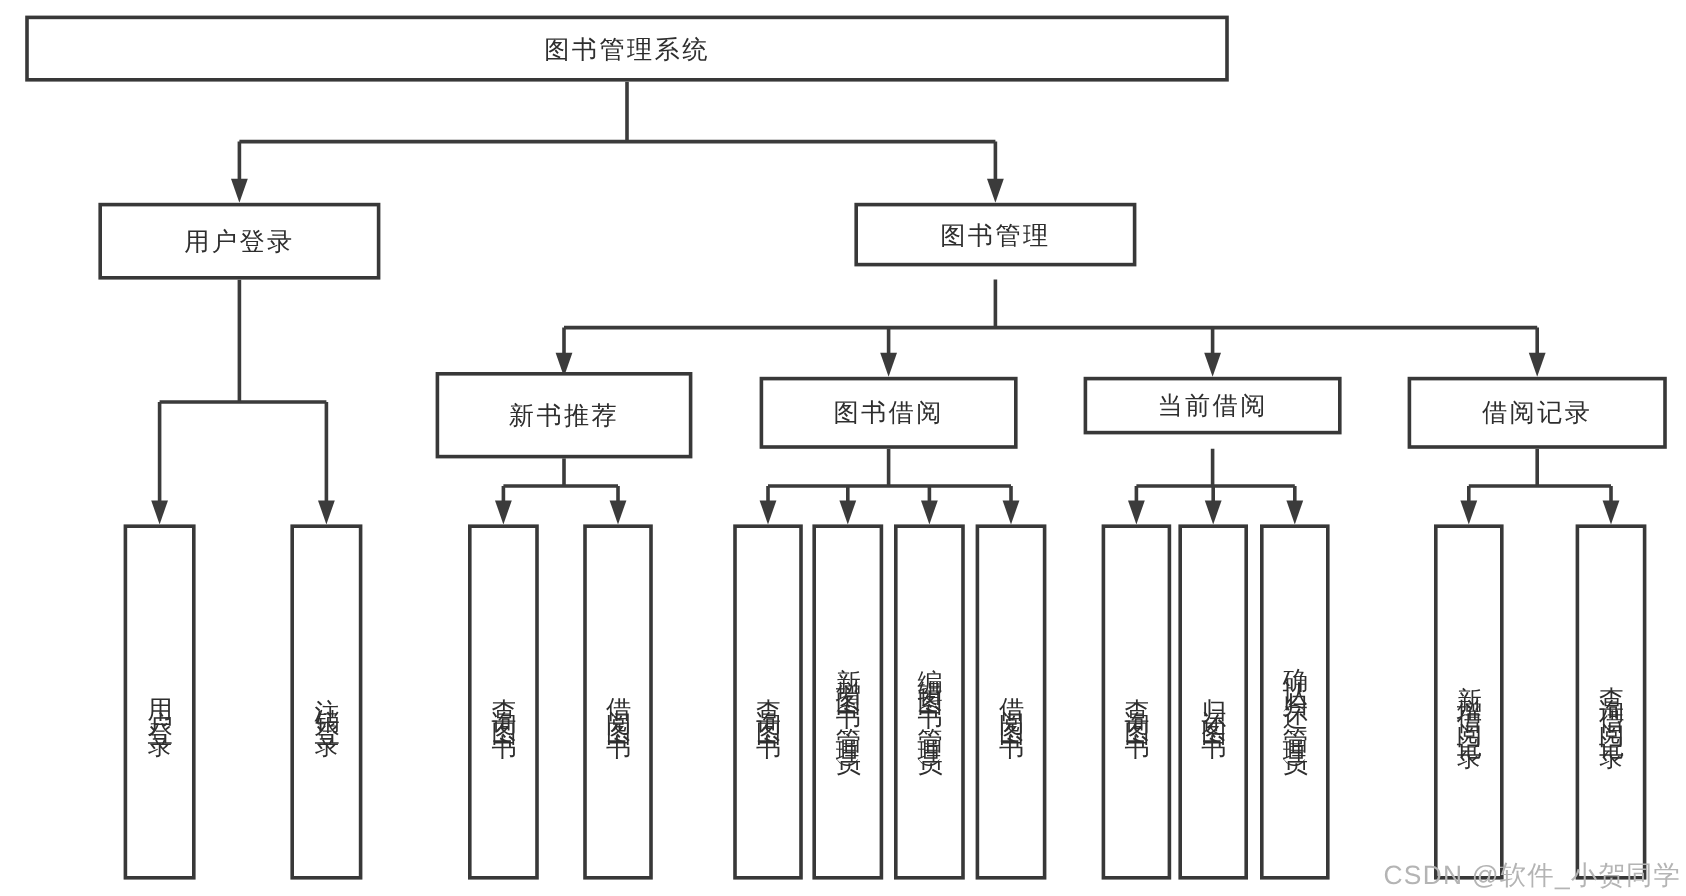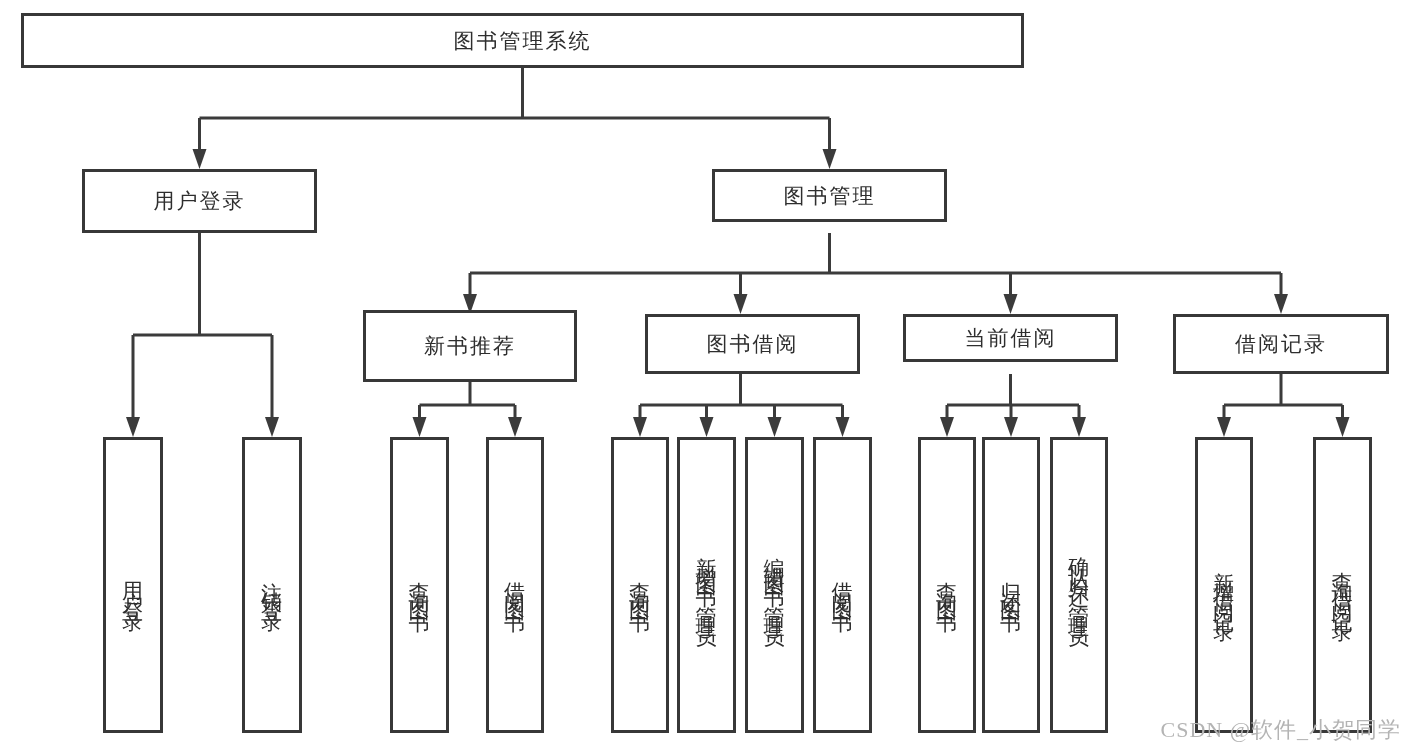--- a/index.html
+++ b/index.html
@@ -30,37 +30,38 @@
   #connectors polygon { fill: var(--line); stroke: none; }
   .box {
     position: absolute;
     background: var(--box-bg);
     border: 3px solid var(--border);
     color: var(--text);
     display: flex;
     align-items: center;
     justify-content: center;
     z-index: 2;
+    font-family: Liberation Serif, serif;
   }
   .h-box { font-size: 21px; letter-spacing: 2px; }
   .leaf {
     top: 437px;
     height: 296px;
     writing-mode: vertical-rl;
     text-orientation: mixed;
     font-size: 21px;
     letter-spacing: 10px;
     line-height: 1;
   }
   
   #root-box      { left: 21px;   top: 13px;  width: 1003px; height: 55px; }
   #n-user-login  { left: 82px;   top: 169px; width: 235px;  height: 64px; }
   #n-book-mgmt   { left: 712px;  top: 169px; width: 235px;  height: 53px; }
   #m-new-books   { left: 363px;  top: 310px; width: 214px;  height: 72px; }
-  #m-book-borrow { left: 633px;  top: 314px; width: 215px;  height: 60px; margin-left: 12px; }
+  #m-book-borrow { left: 633px;  top: 314px; width: 215px;  height: 60px; }
   #m-current     { left: 903px;  top: 314px; width: 215px;  height: 48px; }
   #m-records     { left: 1173px; top: 314px; width: 216px;  height: 60px; text-align: right; }
   
   #lfA1 { left: 103px;  width: 60px; }
   #lfA2 { left: 242px;  width: 60px; }
   #lfB1 { left: 390px;  width: 59px; }
   #lfB2 { left: 486px;  width: 58px; }
   #lfC1 { left: 611px;  width: 58px; }
   #lfC2 { left: 677px;  width: 59px; }
   #lfC3 { left: 745px;  width: 59px; }
@@ -71,21 +72,21 @@
   #lfE1 { left: 1195px; width: 58px; }
   #lfE2 { left: 1313px; width: 59px; }
   #watermark {
     position: absolute;
     right: 4px;
     bottom: 2px;
     font-size: 22px;
     color: var(--watermark);
     letter-spacing: 1px;
     z-index: 3;
-    font-family: Liberation Serif, serif;
+    font-family: Liberation Sans, sans-serif;
   }
 </style>
 </head>
 <body>
 
 <div id="canvas">
 
   <svg id="connectors" viewBox="0 0 1405 747" xmlns="http://www.w3.org/2000/svg">
 
     <g>

